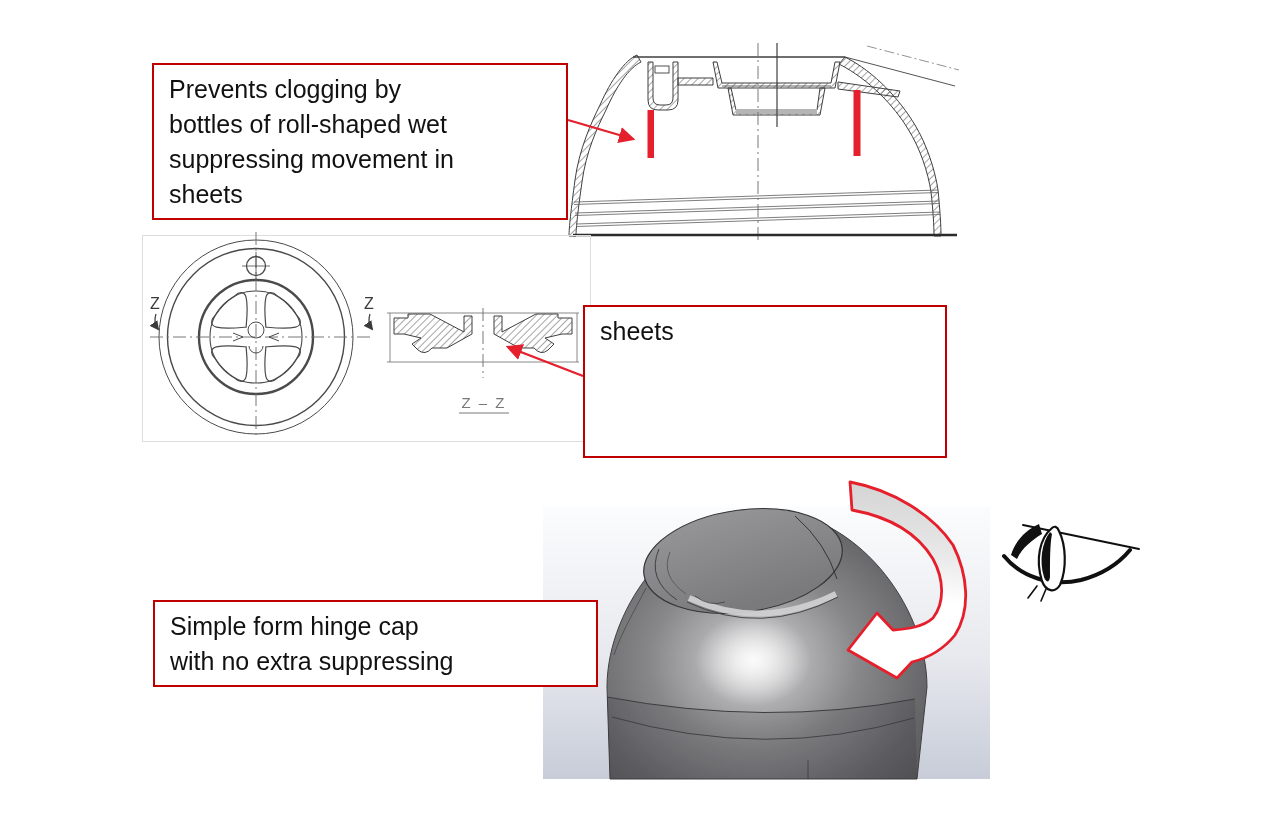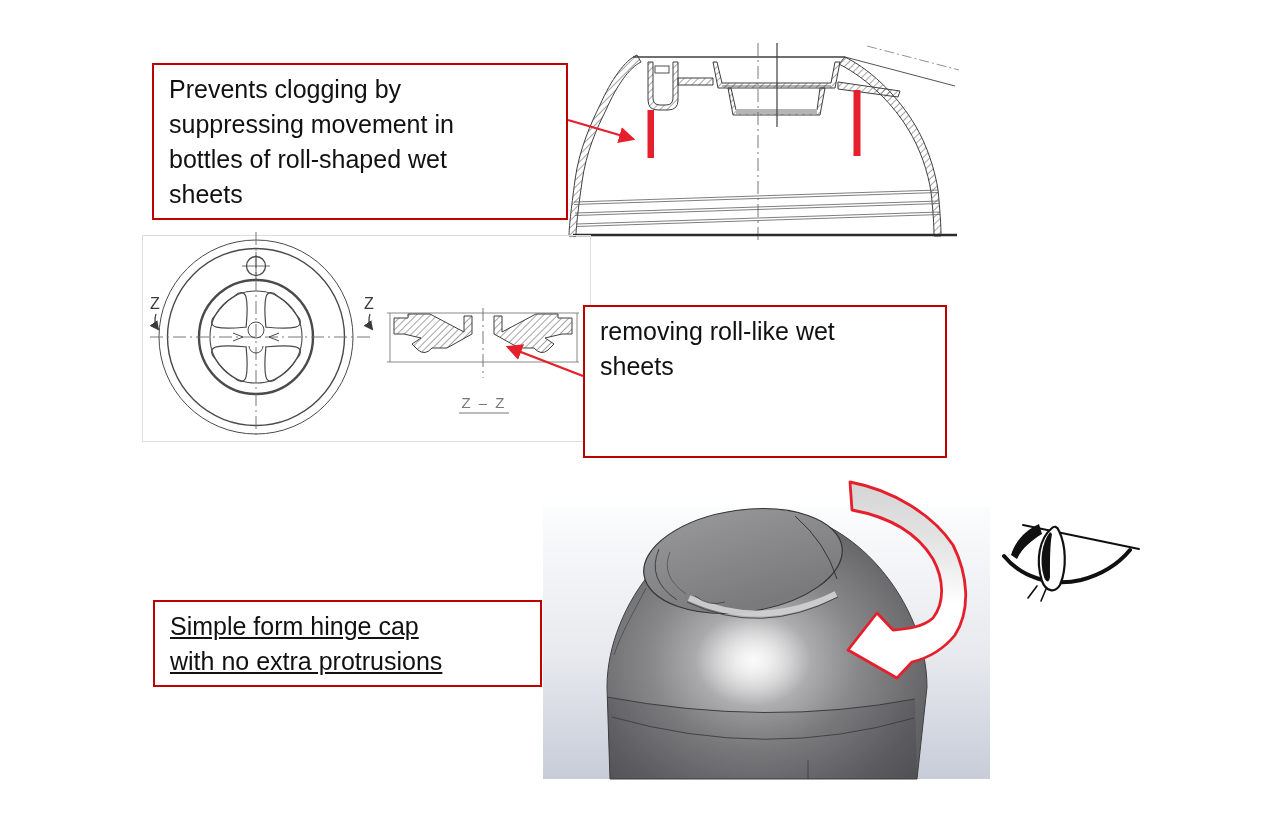--- a/index.html
+++ b/index.html
@@ -205,28 +205,27 @@
       <path d="M461,101 C478,122 508,132 538,125 C561,119 577,107 587,95" stroke-width="4"></path>
       <path d="M509,73 C497,83 492,104 499,126 C503,137 512,138 517,130 C524,114 523,90 516,76 C514,71 511,71 509,73 Z" fill="#ffffff" stroke-width="2.2"></path>
       <path d="M507,77 C499,87 496,106 501,122 C503,128 507,128 507,121 C507,105 507,89 509,79 Z" fill="#101010" stroke="none"></path>
       <line x1="494" y1="131" x2="485" y2="143" stroke-width="1.6"></line>
       <line x1="503" y1="134" x2="498" y2="146" stroke-width="1.6"></line>
     </g>
   </svg>
 
   <div class="callout" style="left:152px;top:63px;width:416px;height:157px;">
     <div class="ln">Prevents clogging by</div>
+    <div class="ln">bottles of roll-shaped wet</div>
     <div class="ln">suppressing movement in</div>
-    <div class="ln">bottles of roll-shaped wet</div>
     <div class="ln">sheets</div>
   </div>
 
   <div class="callout" style="left:583px;top:305px;width:364px;height:153px;">
-    <div class="ln">removing roll-like wet</div>
     <div class="ln">sheets</div>
   </div>
 
-  <div class="callout" style="left:153px;top:600px;width:389px;height:87px;text-decoration:underline;">
+  <div class="callout" style="left:153px;top:600px;width:445px;height:87px;">
     <div class="ln">Simple form hinge cap</div>
-    <div class="ln">with no extra protrusions</div>
+    <div class="ln">with no extra suppressing</div>
   </div>
 
 </div>
 
 </body></html>

